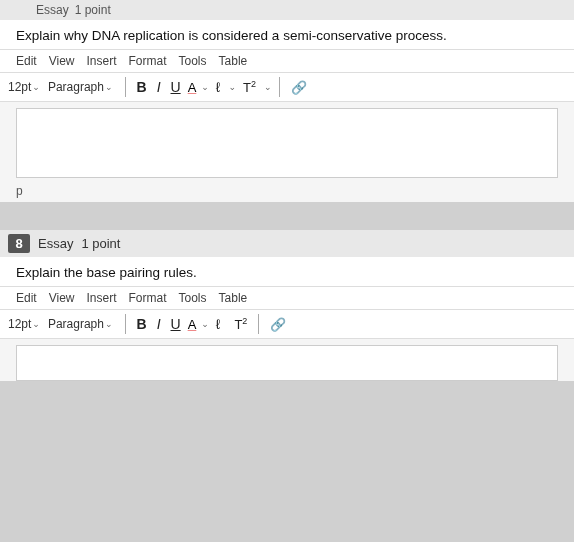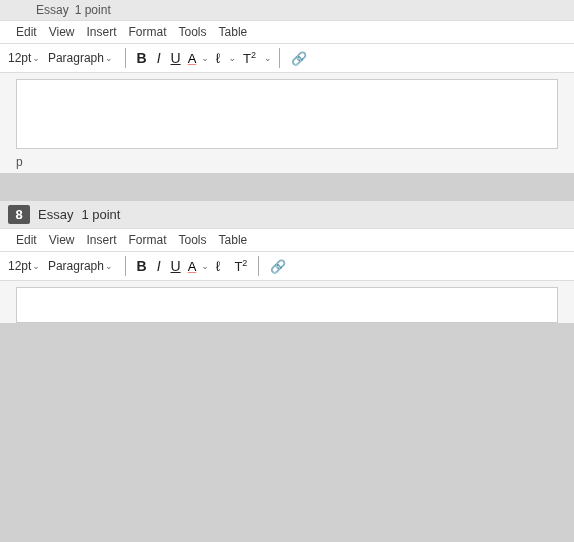--- a/index.html
+++ b/index.html
@@ -158,20 +158,23 @@
 </head>
 <body>
 
 <div class="first-block-partial">
   <span style="margin-left:28px;">Essay</span>
   <span>1 point</span>
 </div>
 
 <div class="question-block">
 
+  <div class="question-prompt">
+    <span>Explain why DNA replication is considered a semi-conservative process.</span>
+  </div>
 
   <div class="editor-menubar">
     <span class="editor-menu-item">Edit</span>
     <span class="editor-menu-item">View</span>
     <span class="editor-menu-item">Insert</span>
     <span class="editor-menu-item">Format</span>
     <span class="editor-menu-item">Tools</span>
     <span class="editor-menu-item">Table</span>
   </div>
 
@@ -213,20 +216,23 @@
 <div style="height: 20px; background: #d0d0d0;"></div>
 
 <div class="question-block">
 
   <div class="question-header">
     <div class="question-number">8</div>
     <span class="question-type">Essay</span>
     <span class="question-points">1 point</span>
   </div>
 
+  <div class="question-prompt">
+    <span>Explain the base pairing rules.</span>
+  </div>
 
   <div class="editor-menubar">
     <span class="editor-menu-item">Edit</span>
     <span class="editor-menu-item">View</span>
     <span class="editor-menu-item">Insert</span>
     <span class="editor-menu-item">Format</span>
     <span class="editor-menu-item">Tools</span>
     <span class="editor-menu-item">Table</span>
   </div>
 

